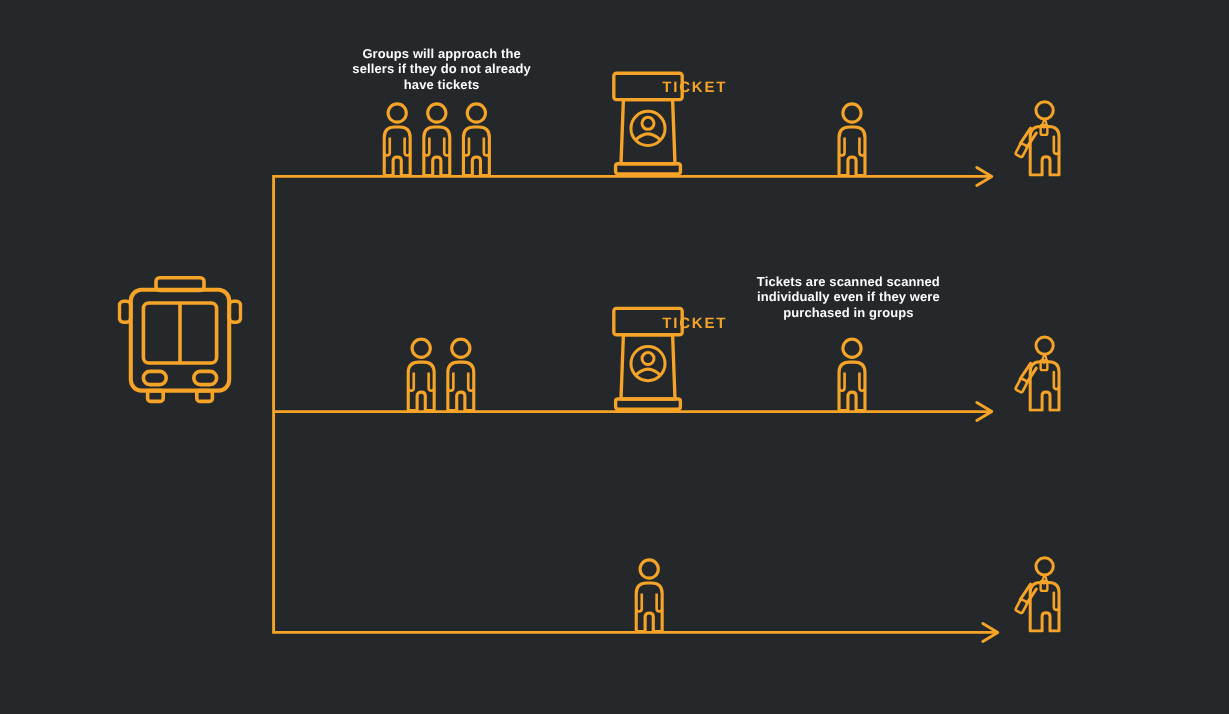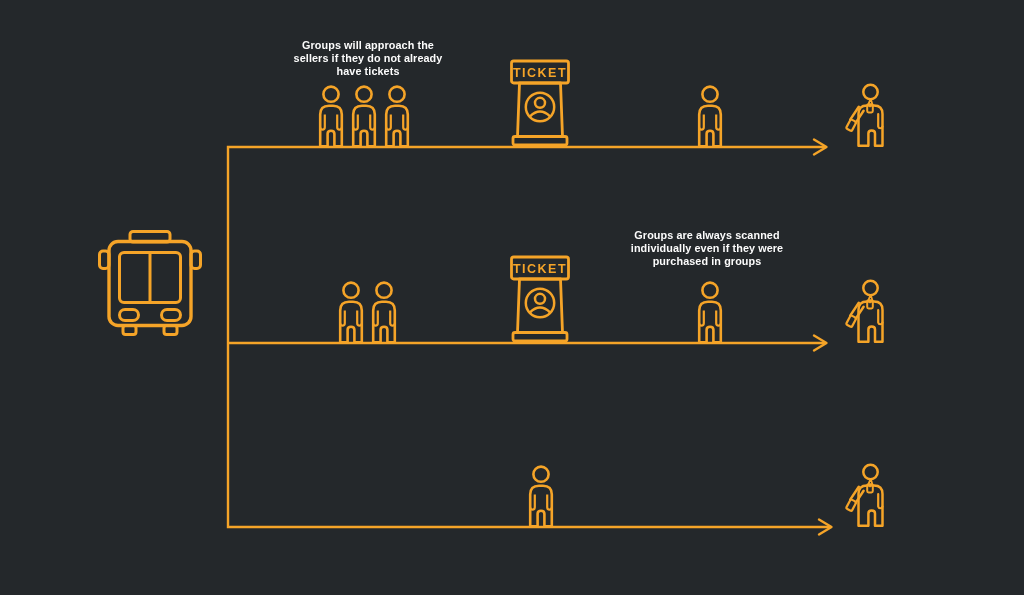--- a/index.html
+++ b/index.html
@@ -33,20 +33,21 @@
   .booth-label {
     position: absolute;
     width: 70px;
     height: 16px;
     text-align: center;
     color: var(--accent);
     font-size: 12.5px;
     font-weight: 700;
     letter-spacing: 1.5px;
     line-height: 16px;
+    margin-left: 39px;
   }
   svg.flow { position: absolute; left: 0; top: 0; }
 </style>
 </head>
 <body>
 
 <svg width="0" height="0" style="position:absolute" aria-hidden="true">
   <defs>
     <symbol id="sym-person" viewBox="0 0 34 62">
       <g fill="none" stroke="currentColor" stroke-width="2.6" stroke-linejoin="round">
@@ -138,21 +139,21 @@
   <div class="booth-label" style="left:505px;top:65px">TICKET</div>
 
   <svg class="icon abs" style="left:693px;top:85px" width="34" height="62">
       <use href="#sym-person"></use>
     </svg>
 
   <svg class="icon abs" style="left:844px;top:83px" width="46" height="64">
       <use href="#sym-staff"></use>
     </svg>
 
-  <div class="annotation" style="left:602px;top:229px">Groups are always scanned
+  <div class="annotation" style="left:602px;top:229px">Tickets are scanned scanned
 individually even if they were
 purchased in groups</div>
 
   <div class="abs" style="left:334px;top:281px">
     <svg class="icon abs" style="left:0;top:0" width="34" height="62">
         <use href="#sym-person"></use>
       </svg>
     <svg class="icon abs" style="left:33px;top:0" width="34" height="62">
         <use href="#sym-person"></use>
       </svg>

